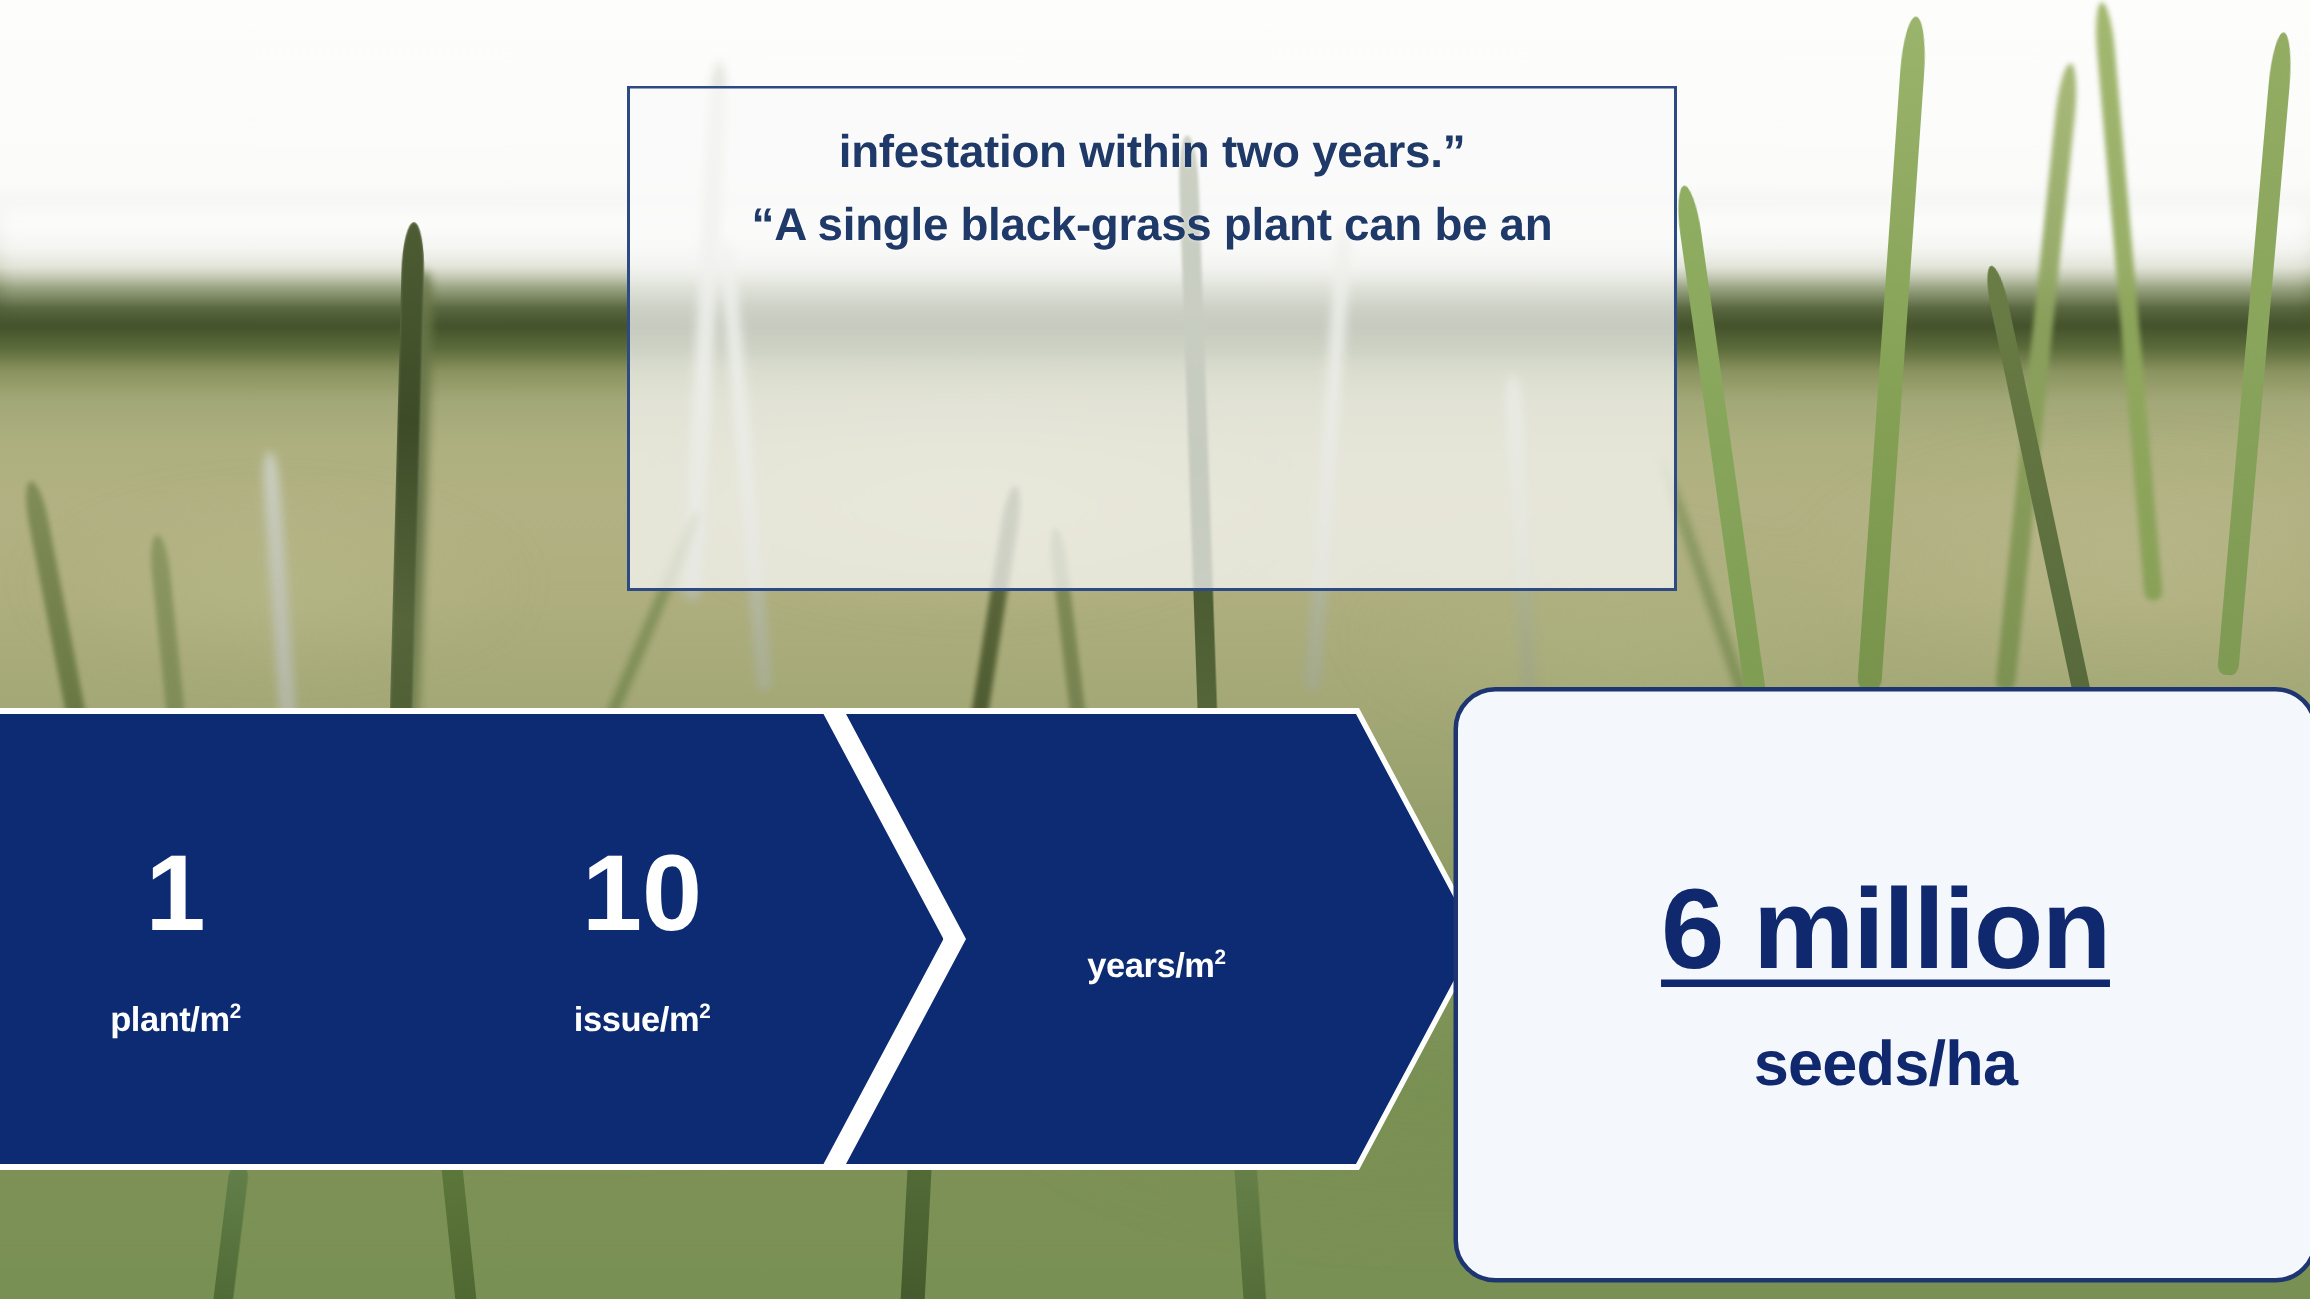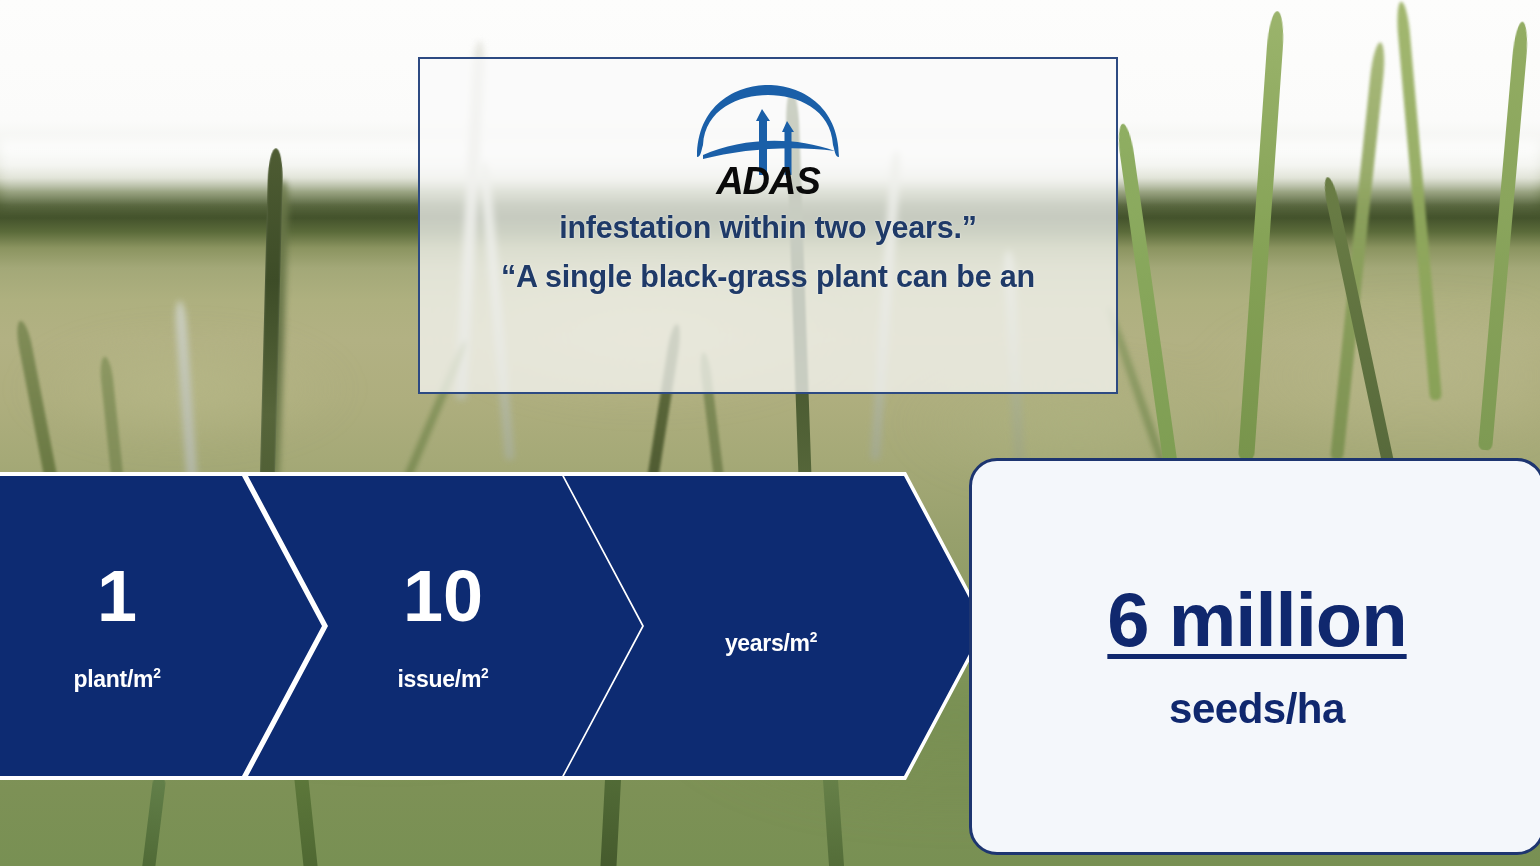--- a/index.html
+++ b/index.html
@@ -238,54 +238,36 @@
   <div class="stem fg" style="left:1478px; top:20px; width:14px; height:430px; background:linear-gradient(to bottom,#93ad63,#7e9a53); transform:rotate(5deg);"></div>
   <div class="stem fg" style="left:1390px; top:170px; width:12px; height:330px; background:linear-gradient(to bottom,#6a7d45,#55673a); transform:rotate(-12deg);"></div>
 
   <div class="stem fg" style="left:305px; top:760px; width:14px; height:120px; background:linear-gradient(to bottom,#5f7a3c,#4d6631); transform:rotate(-6deg);"></div>
   <div class="stem fg" style="left:600px; top:745px; width:16px; height:130px; background:linear-gradient(to bottom,#56713a,#44592c); transform:rotate(3deg);"></div>
   <div class="stem fg" style="left:830px; top:770px; width:15px; height:110px; background:linear-gradient(to bottom,#68824a,#516a36); transform:rotate(-4deg);"></div>
   <div class="stem fg" style="left:140px; top:775px; width:13px; height:110px; background:linear-gradient(to bottom,#63804a,#4c6632); transform:rotate(7deg);"></div>
 
   <div id="quote-card">
 
-    <div id="adas-logo">
-      <svg viewBox="0 0 170 118" width="170" height="118" aria-hidden="true">
-
-        <path d="M14 78 C14 26, 53 6, 85 6 C117 6, 156 26, 156 78
-                 C152 78, 152 72, 150 66
-                 C148 30, 114 16, 85 16
-                 C56 16, 22 30, 20 66
-                 C18 72, 18 78, 14 78 Z" fill="#1a5fa8"></path>
-
-        <path d="M20 76 C56 60, 108 56, 152 72 C110 66, 58 70, 20 80 Z" fill="#1a5fa8"></path>
-
-        <path d="M79 30 L87 42 L84 42 L84 96 L76 96 L76 42 L73 42 Z" fill="#1a5fa8"></path>
-
-        <path d="M104 42 L111 53 L108.5 53 L108.5 96 L101.5 96 L101.5 53 L99 53 Z" fill="#1a5fa8"></path>
-
-        <text x="85" y="115" text-anchor="middle" font-family="'Liberation Sans', sans-serif" font-size="38" font-weight="bold" font-style="italic" fill="#0a0a0a" letter-spacing="-1">ADAS</text>
-      </svg>
-    </div>
 
     <div class="quote-text">infestation within two years.”</div>
     <div class="quote-text">“A single black-grass plant can be an</div>
 
   </div>
 
   <div id="flow">
 
     <div class="chev-outline" style="left:-86px; width:412px;"></div>
     <div class="chev" style="left:-82px; width:404px;">
       <div class="big">1</div>
       <div class="unit"><span>plant/m</span><sup>2</sup></div>
     </div>
 
     <div class="chev-outline" style="left:242px; width:404px;"></div>
-    <div class="chev" style="left:248px; width:396px;">
+    <div class="chev" style="left:233px; width:396px;">
       <div class="big">10</div>
       <div class="unit"><span>issue/m</span><sup>2</sup></div>
     </div>
 
     <div class="chev-outline" style="left:560px; width:428px;"></div>
     <div class="chev" style="left:564px; width:420px;">
       <div class="unit"><span>years/m</span><sup>2</sup></div>
     </div>
   </div>
 

